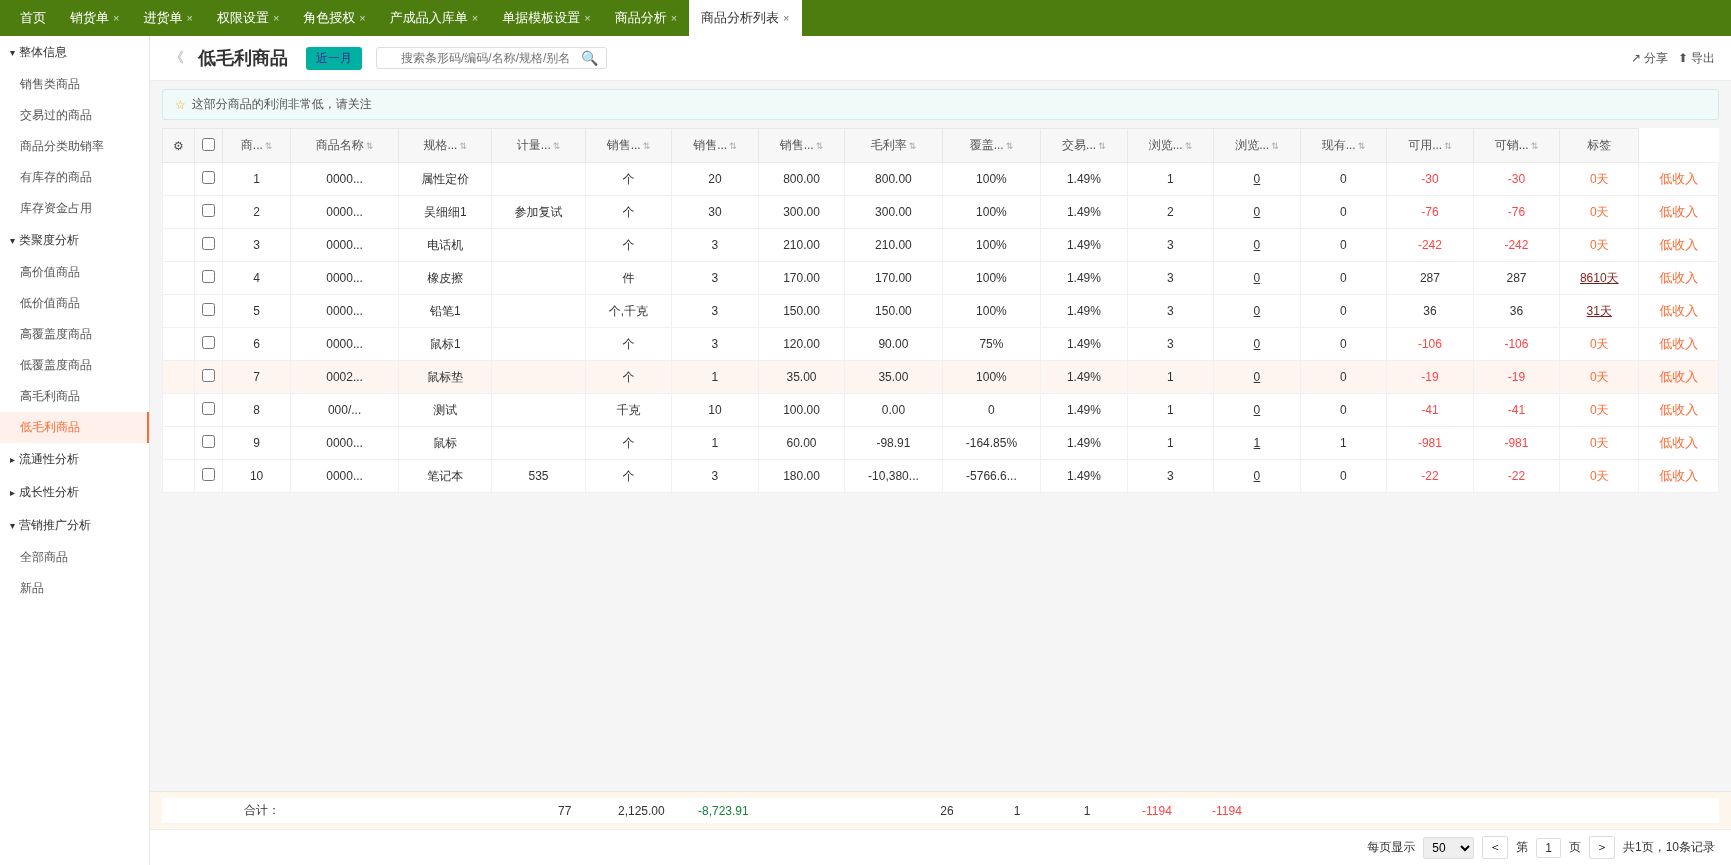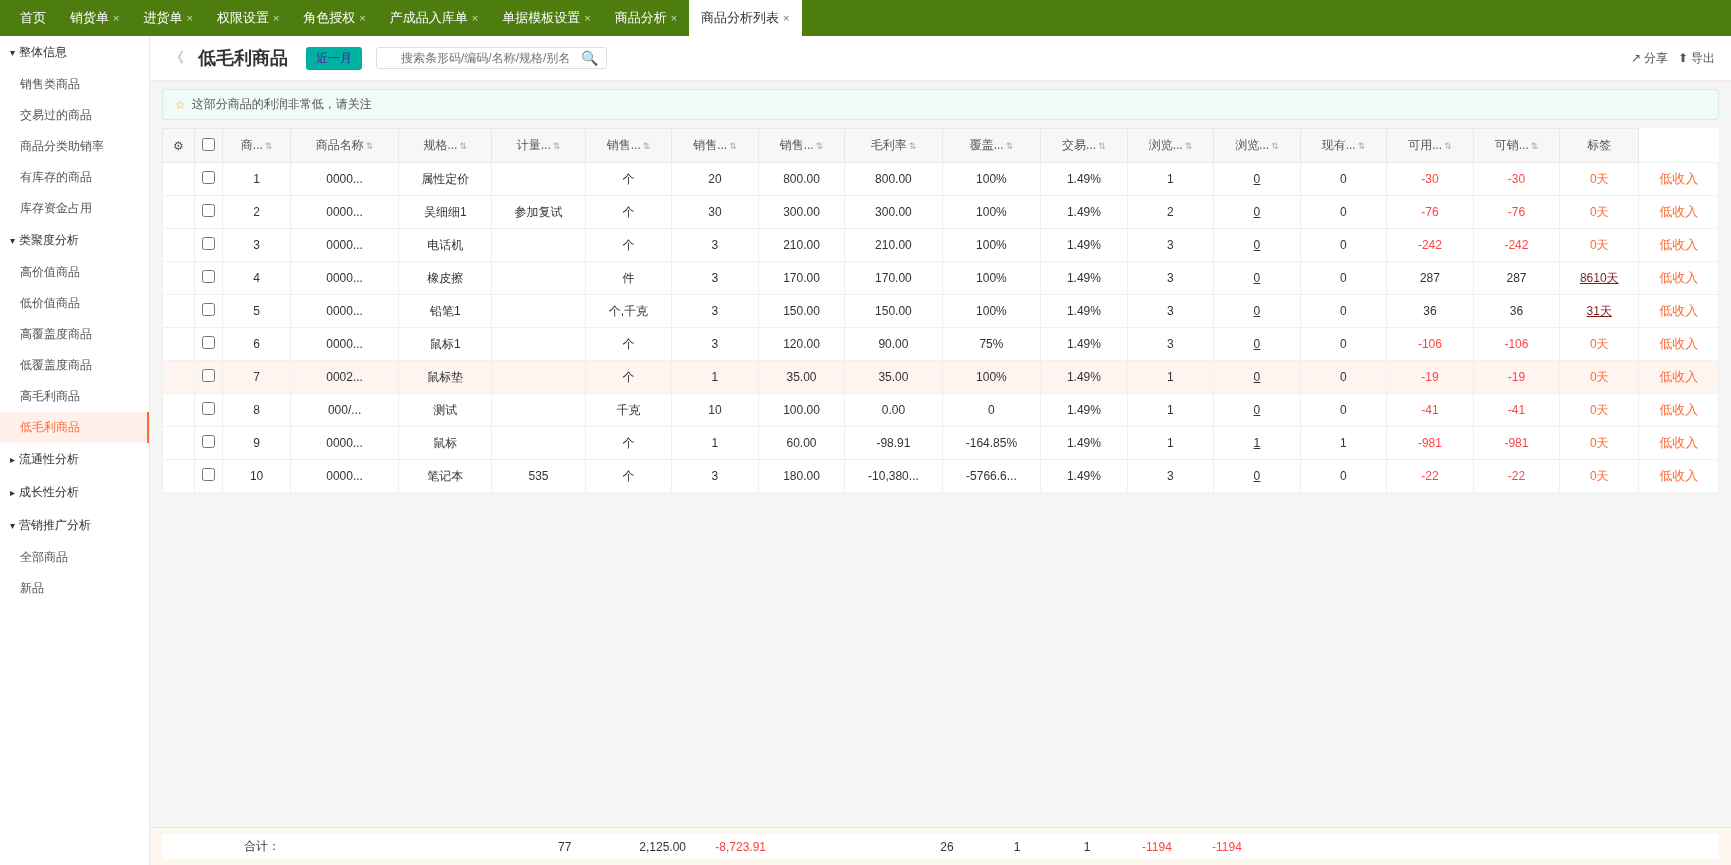--- a/index.html
+++ b/index.html
@@ -432,30 +432,44 @@
       <table>
         <tbody>
             <tr>
           <td style="width:32px"></td>
           <td style="width:28px"></td>
           <td style="font-weight:normal;text-align:center;width:80px">合计：</td>
           <td style="width:120px"></td>
           <td style="width:60px"></td>
           <td style="width:70px"></td>
           <td style="width:60px;text-align:left">77</td>
-          <td style="width:80px;text-align:right">2,125.00</td>
-          <td style="width:80px;text-align:right;color:#ef4444">-8,723.91</td>
+          <td style="width:80px;text-align:left">2,125.00</td>
+          <td style="width:80px;text-align:left;color:#15803d">-8,723.91</td>
           <td style="width:70px"></td>
           <td style="width:70px"></td>
           <td style="width:70px;text-align:center">26</td>
           <td style="width:70px;text-align:center">1</td>
           <td style="width:70px;text-align:center">1</td>
           <td style="width:70px;text-align:center;color:#ff4444">-1194</td>
           <td style="width:70px;text-align:center;color:#ff4444">-1194</td>
           <td style="width:60px"></td>
           <td></td>
         </tr>
       </tbody>
         </table>
     </div>
 
+    <div class="pagination">
+      <span>每页显示</span>
+      <select>
+        <option>50</option>
+        <option>20</option>
+        <option>100</option>
+      </select>
+      <button class="pg-btn">＜</button>
+      <span>第</span>
+      <span class="pg-num">1</span>
+      <span>页</span>
+      <button class="pg-btn">＞</button>
+      <span>共1页，10条记录</span>
+    </div>
   </div>
 </div>
 
 </body></html>

